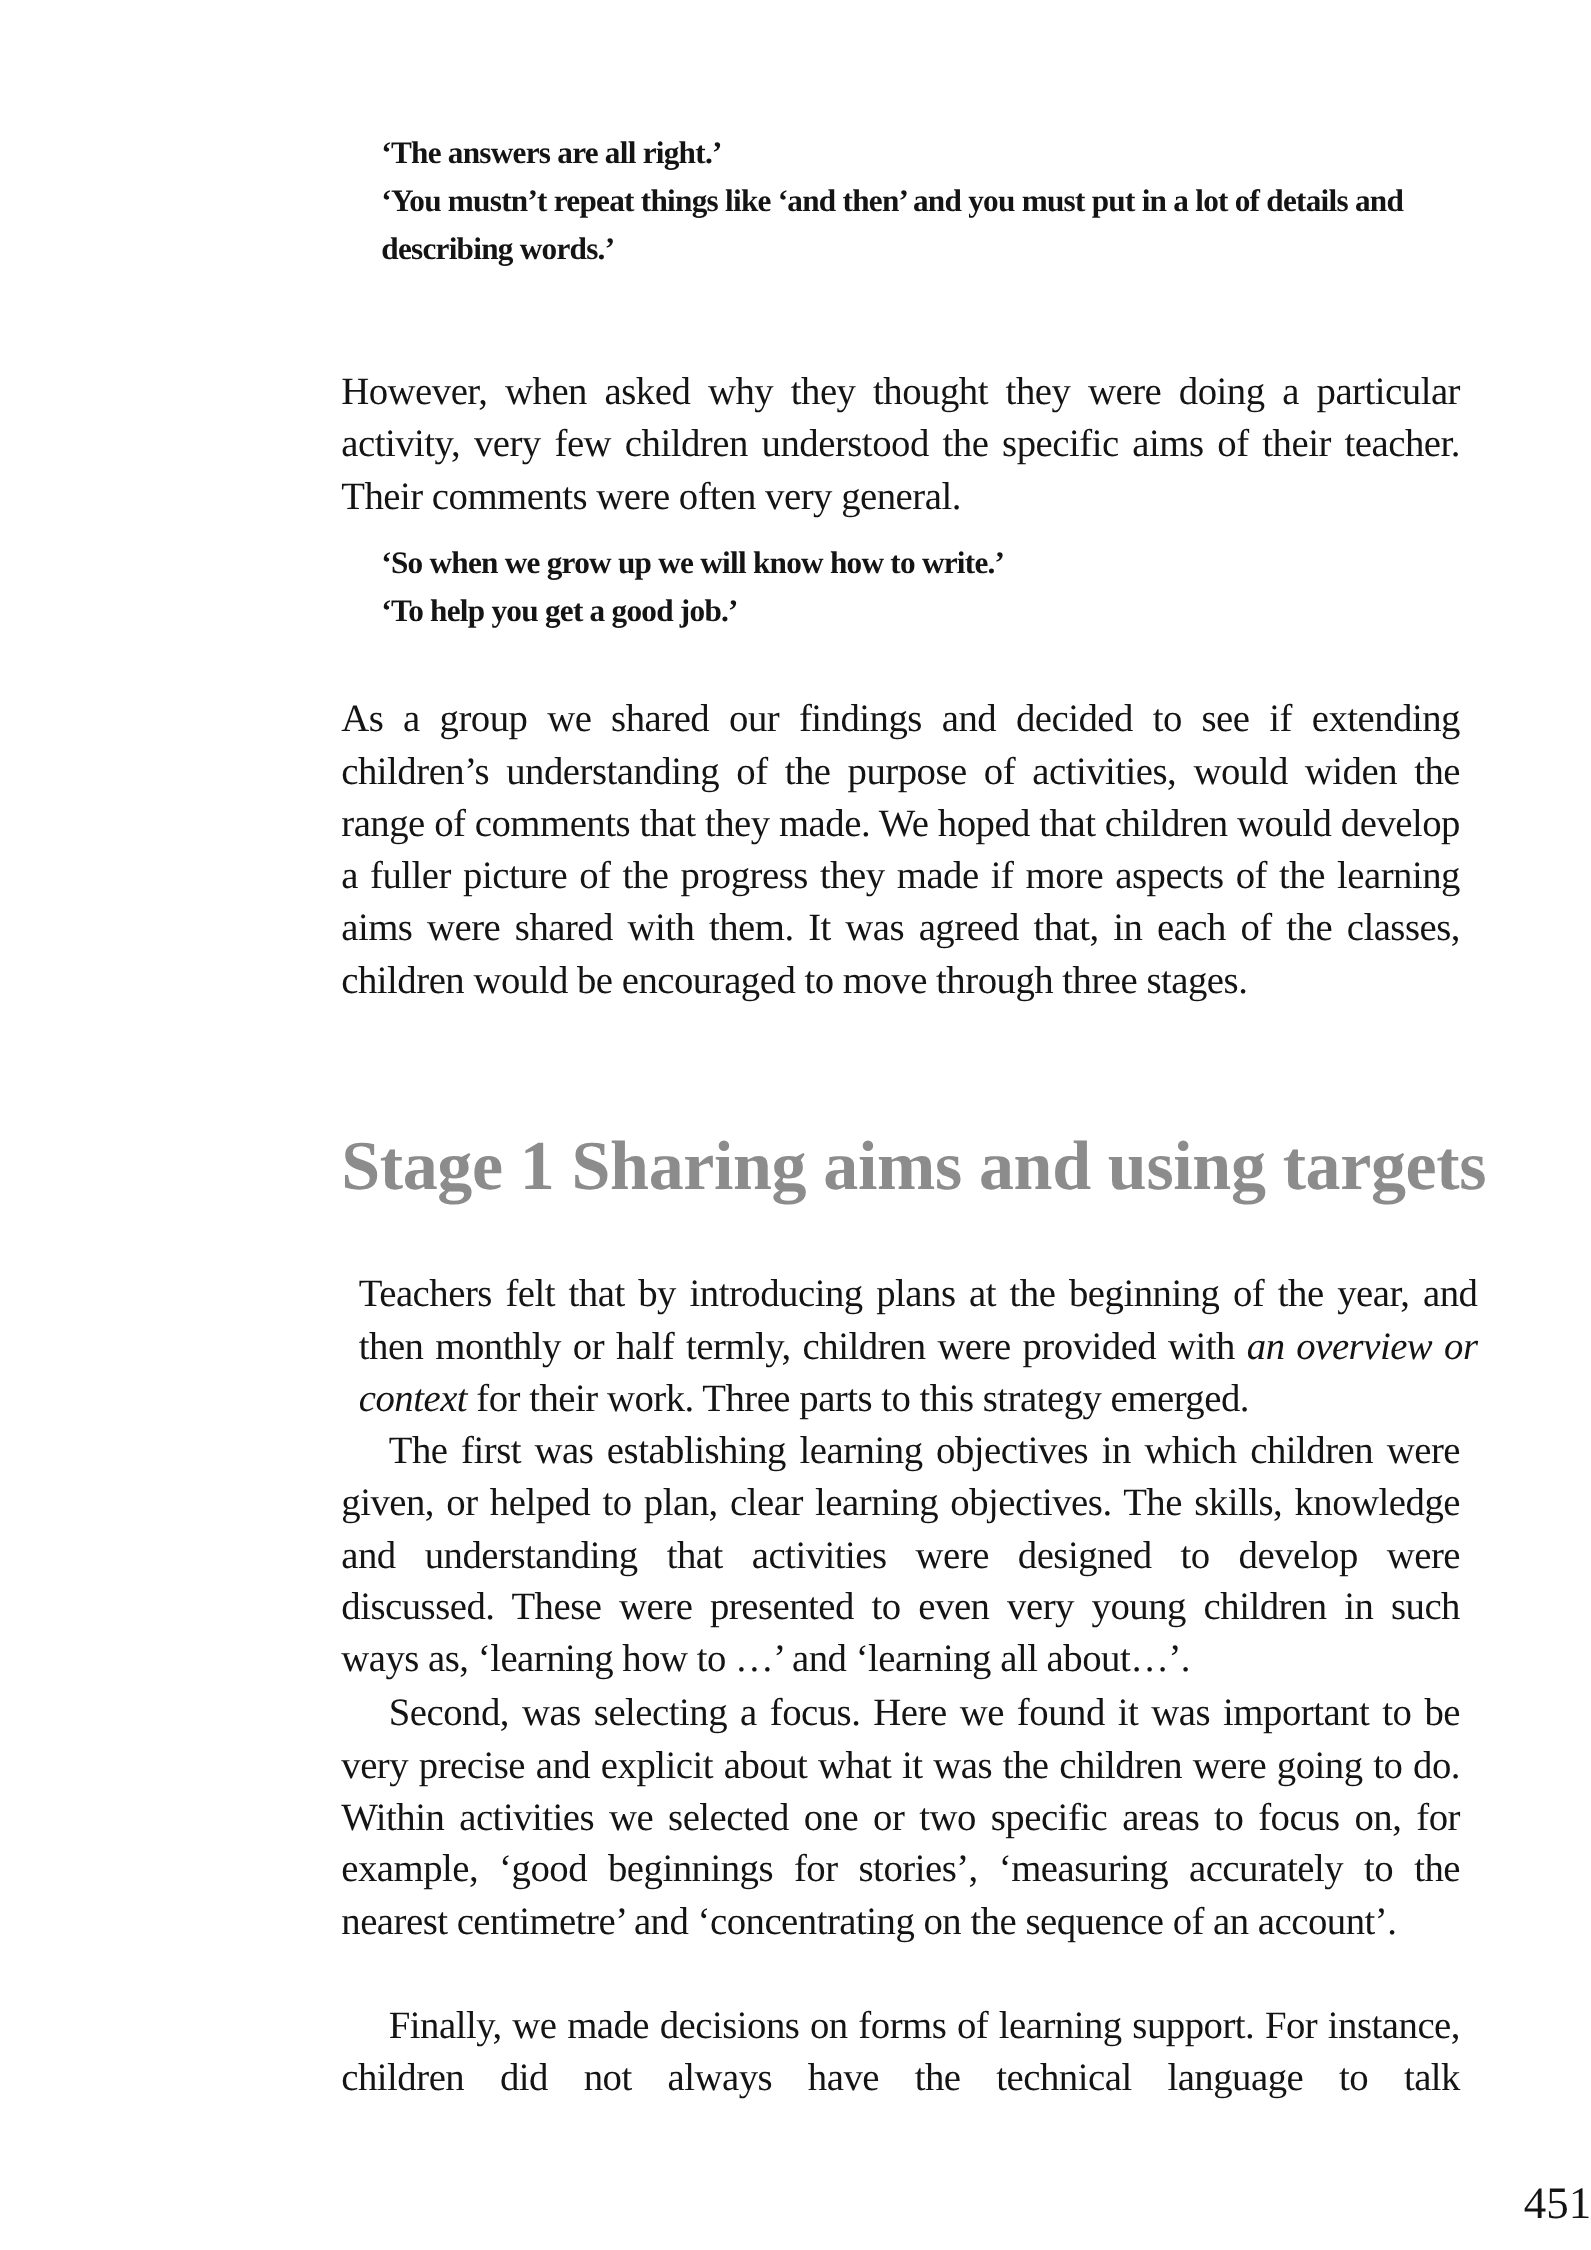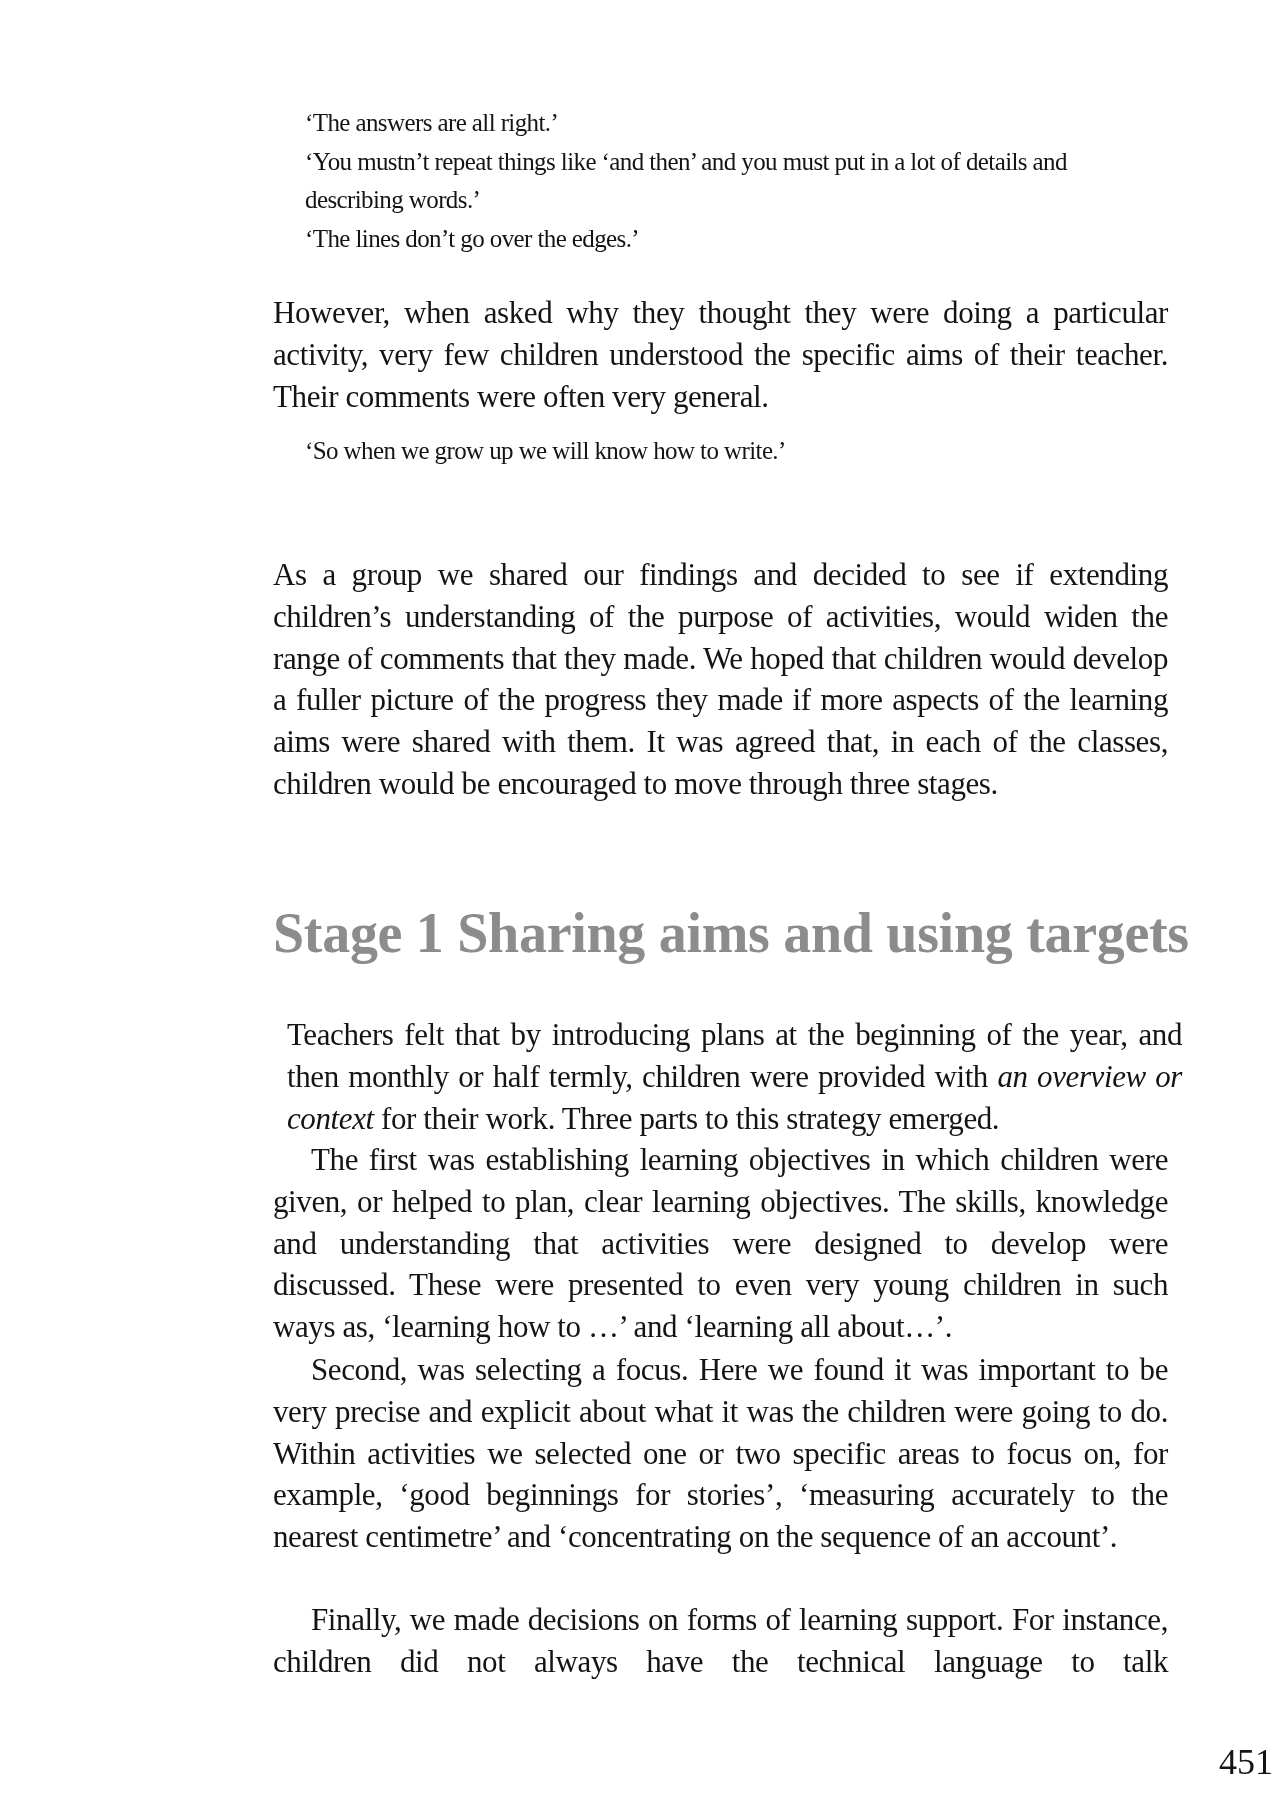--- a/index.html
+++ b/index.html
@@ -1,43 +1,43 @@
 <!DOCTYPE html>
 <html><head>
 <meta charset="utf-8">
 <style>
   html, body { margin: 0; padding: 0; background: #ffffff; }
   body { width: 1273px; height: 1800px; position: relative; overflow: hidden;
          font-family: "Liberation Serif", "DejaVu Serif", serif; color: #141414; }
   .page { position: absolute; left: 273px; top: 0; width: 895px; }
   .quote-block { padding-left: 32px; font-size: 25px; line-height: 38.5px; letter-spacing: -0.6px; }
-  .quote-block p { margin: 0; }
+  .quote-block p { margin: 0; font-weight: bold; }
   .para { margin: 0; font-size: 31px; line-height: 41.8px; text-align: justify; letter-spacing: -0.4px; }
   .para.indent { text-indent: 38px; }
   .heading { margin: 0; font-family: "Liberation Serif", "DejaVu Serif", serif; font-weight: bold;
              font-size: 56px; line-height: 60px; color: #8c8c8c; letter-spacing: -0.3px; white-space: nowrap; }
   .page-number { position: absolute; left: 0; width: 1273px; top: 1742px; text-align: right;
                  font-size: 36px; line-height: 40px; color: #141414; }
   em { font-style: italic; }
 </style>
 </head>
 <body>
 
 <div class="page">
 
   <div class="quote-block" style="position:absolute; top:104px; left:0; width:863px;">
     <p>‘The answers are all right.’</p>
     <p>‘You mustn’t repeat things like ‘and then’ and you must put in a lot of details and describing words.’</p>
-    <p>‘The lines don’t go over the edges.’</p>
   </div>
 
   <p class="para" style="position:absolute; top:292px; left:0; width:895px;">However, when asked why they thought they were doing a particular activity, very few children understood the specific aims of their teacher. Their comments were often very general.</p>
 
   <div class="quote-block" style="position:absolute; top:432px; left:0; width:863px;">
     <p>‘So when we grow up we will know how to write.’</p>
+    <p>‘To help you get a good job.’</p>
   </div>
 
   <p class="para" style="position:absolute; top:554px; left:0; width:895px;">As a group we shared our findings and decided to see if extending children’s understanding of the purpose of activities, would widen the range of comments that they made. We hoped that children would develop a fuller picture of the progress they made if more aspects of the learning aims were shared with them. It was agreed that, in each of the classes, children would be encouraged to move through three stages.</p>
 
   <h2 class="heading" style="position:absolute; top:903px; left:0;">Stage 1 Sharing aims and using targets</h2>
 
   <p class="para" style="position:absolute; top:1014px; left:0; width:895px;margin-left:14px;">
     <span>Teachers felt that by introducing plans at the beginning of the year, and then monthly or half termly, children were provided with </span><em>an overview or context</em><span> for their work. Three parts to this strategy emerged.</span>
   </p>
 

